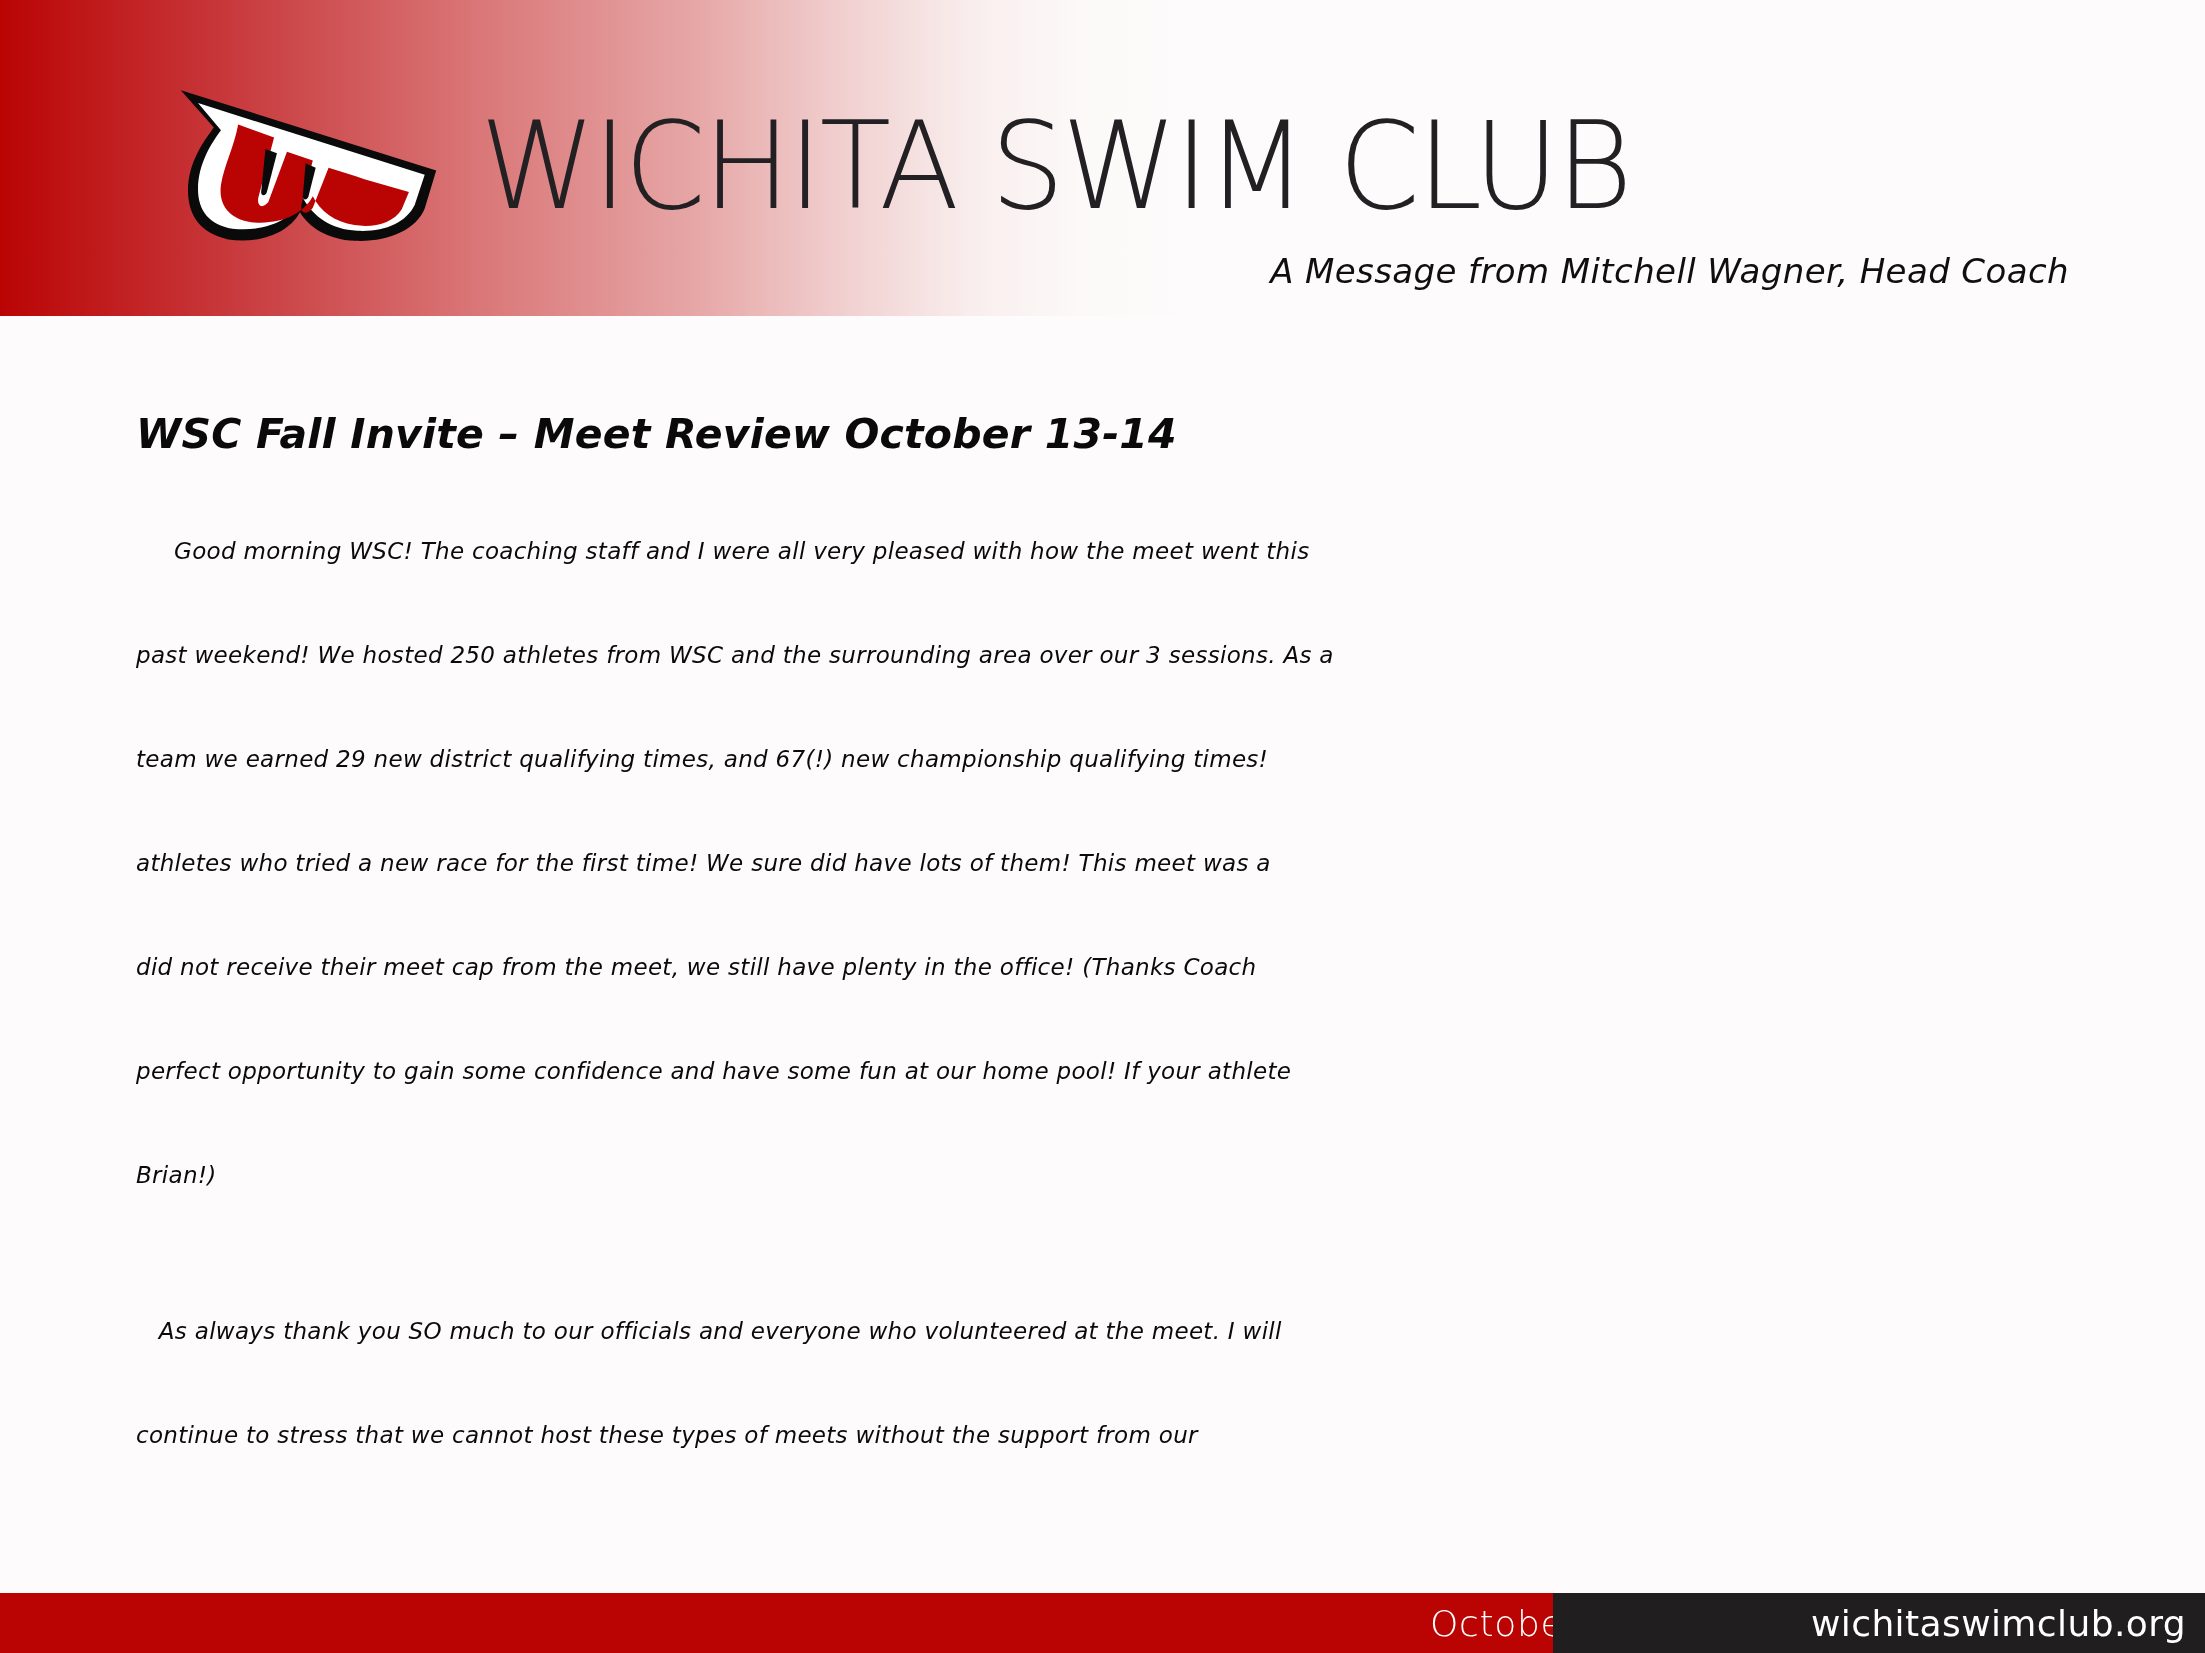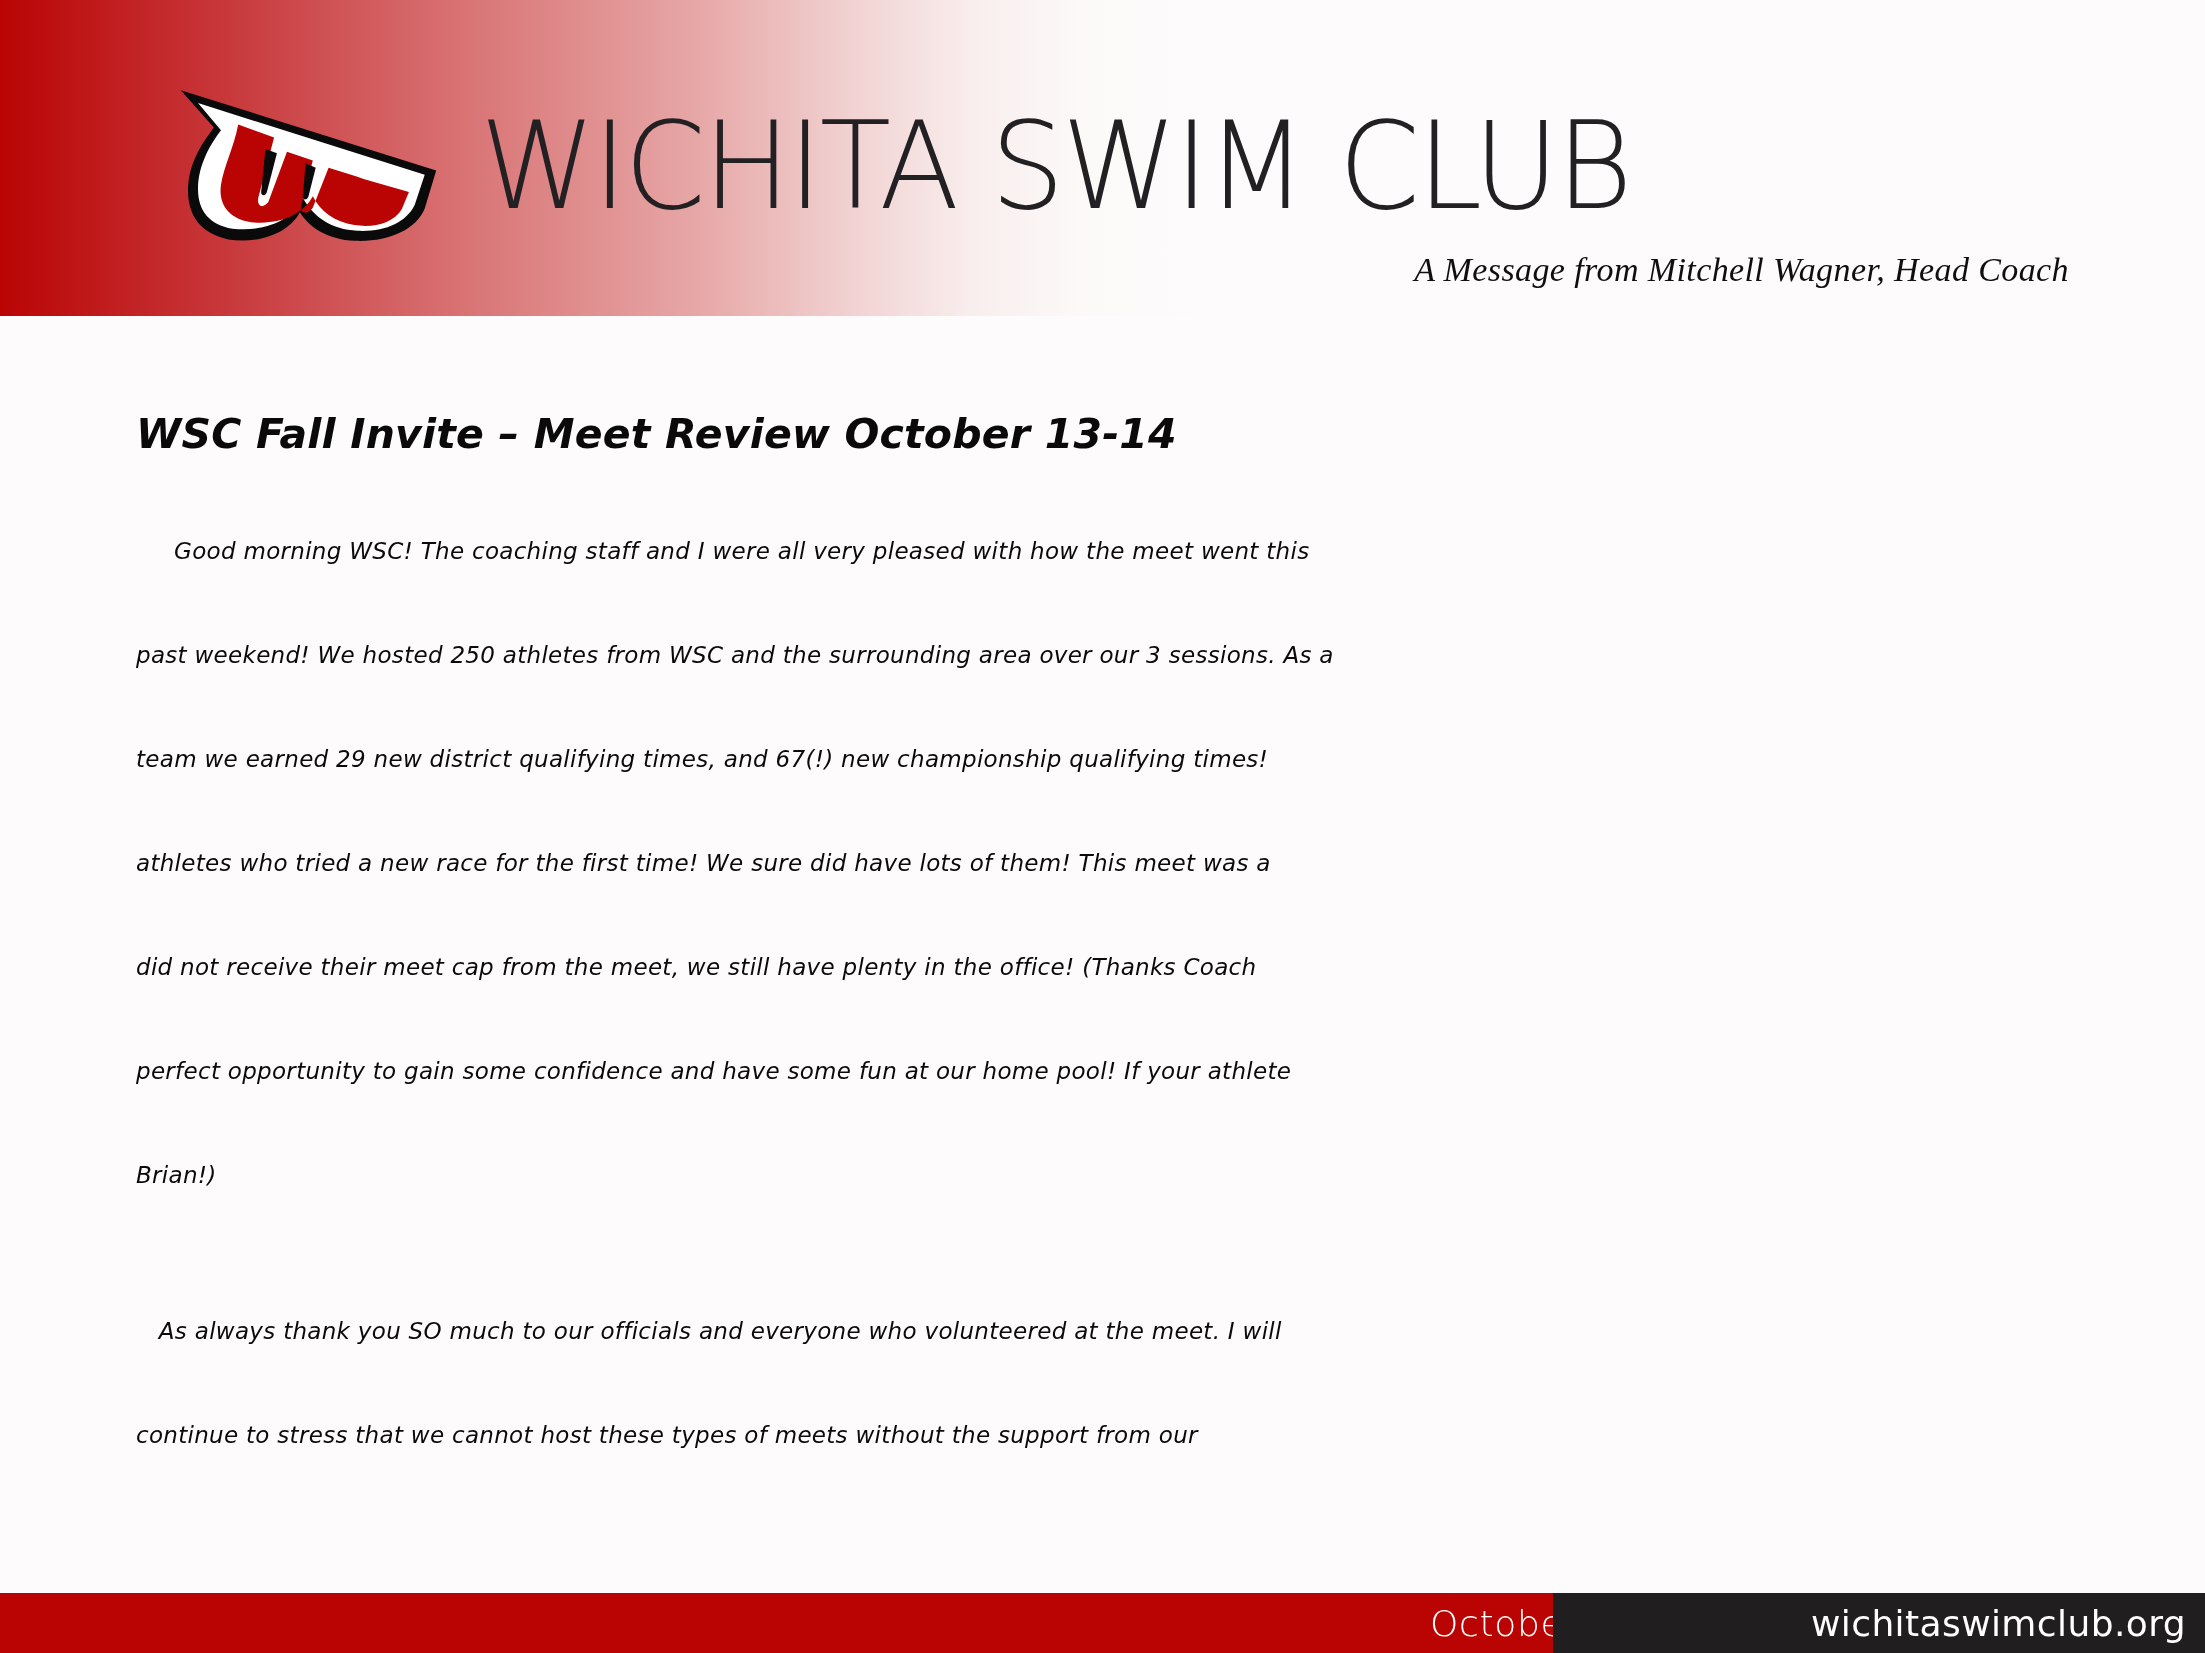--- a/index.html
+++ b/index.html
@@ -18,21 +18,20 @@
     position: absolute; left: 480px; top: 106px;
     font-family: "DejaVu Sans", sans-serif; font-weight: 300;
     font-size: 121px; letter-spacing: -2.9px; line-height: 1; color: #222023;
     transform: scaleX(0.965); transform-origin: left top;
     white-space: nowrap;
   }
   .subtitle {
     position: absolute; right: 136px; top: 251px;
     font-style: italic; font-size: 34px; letter-spacing: 0.4px; color: #0f0f0f;
     white-space: nowrap;
-    font-family: Liberation Serif, serif;
   }
   .content { position: absolute; left: 136px; top: 409px; width: 1953px; }
   .meet-heading {
     font-style: italic; font-weight: bold; font-size: 41px; line-height: 50px; margin: 0 0 14.4px 0;
     letter-spacing: 0.2px;
   }
   .para {
     font-style: italic; font-size: 23px; line-height: 52px; margin: 0;
     letter-spacing: 0.3px; white-space: pre-line;
   }

